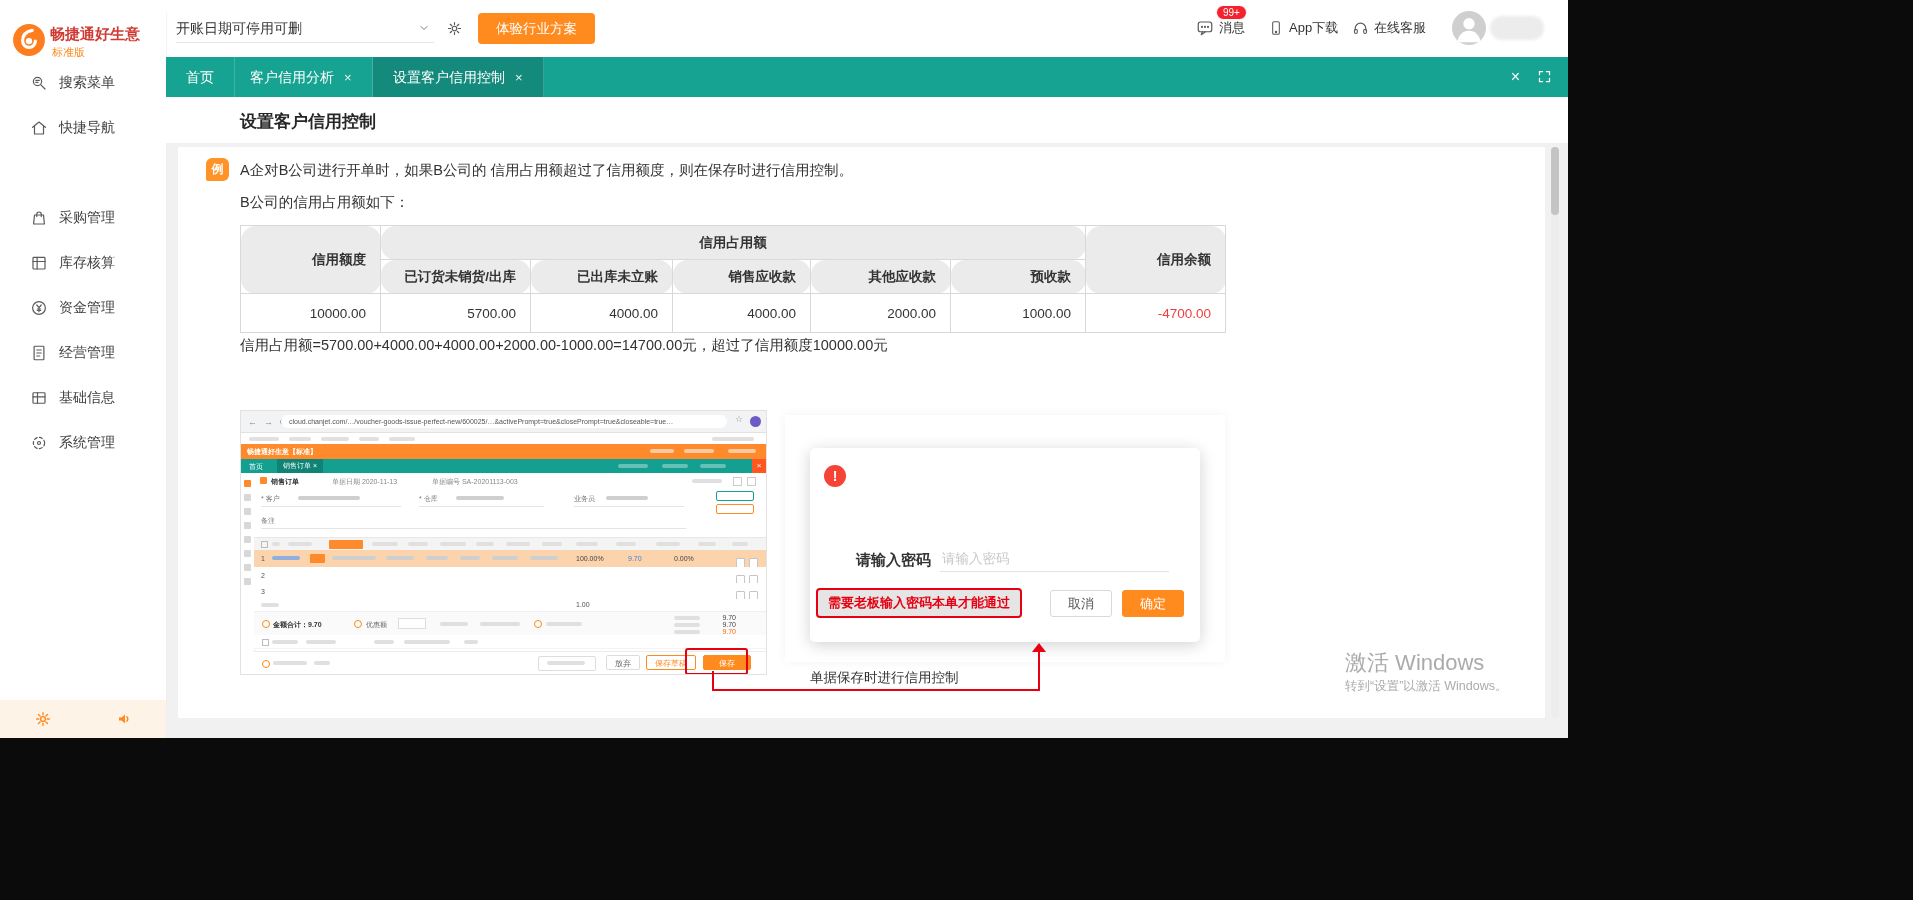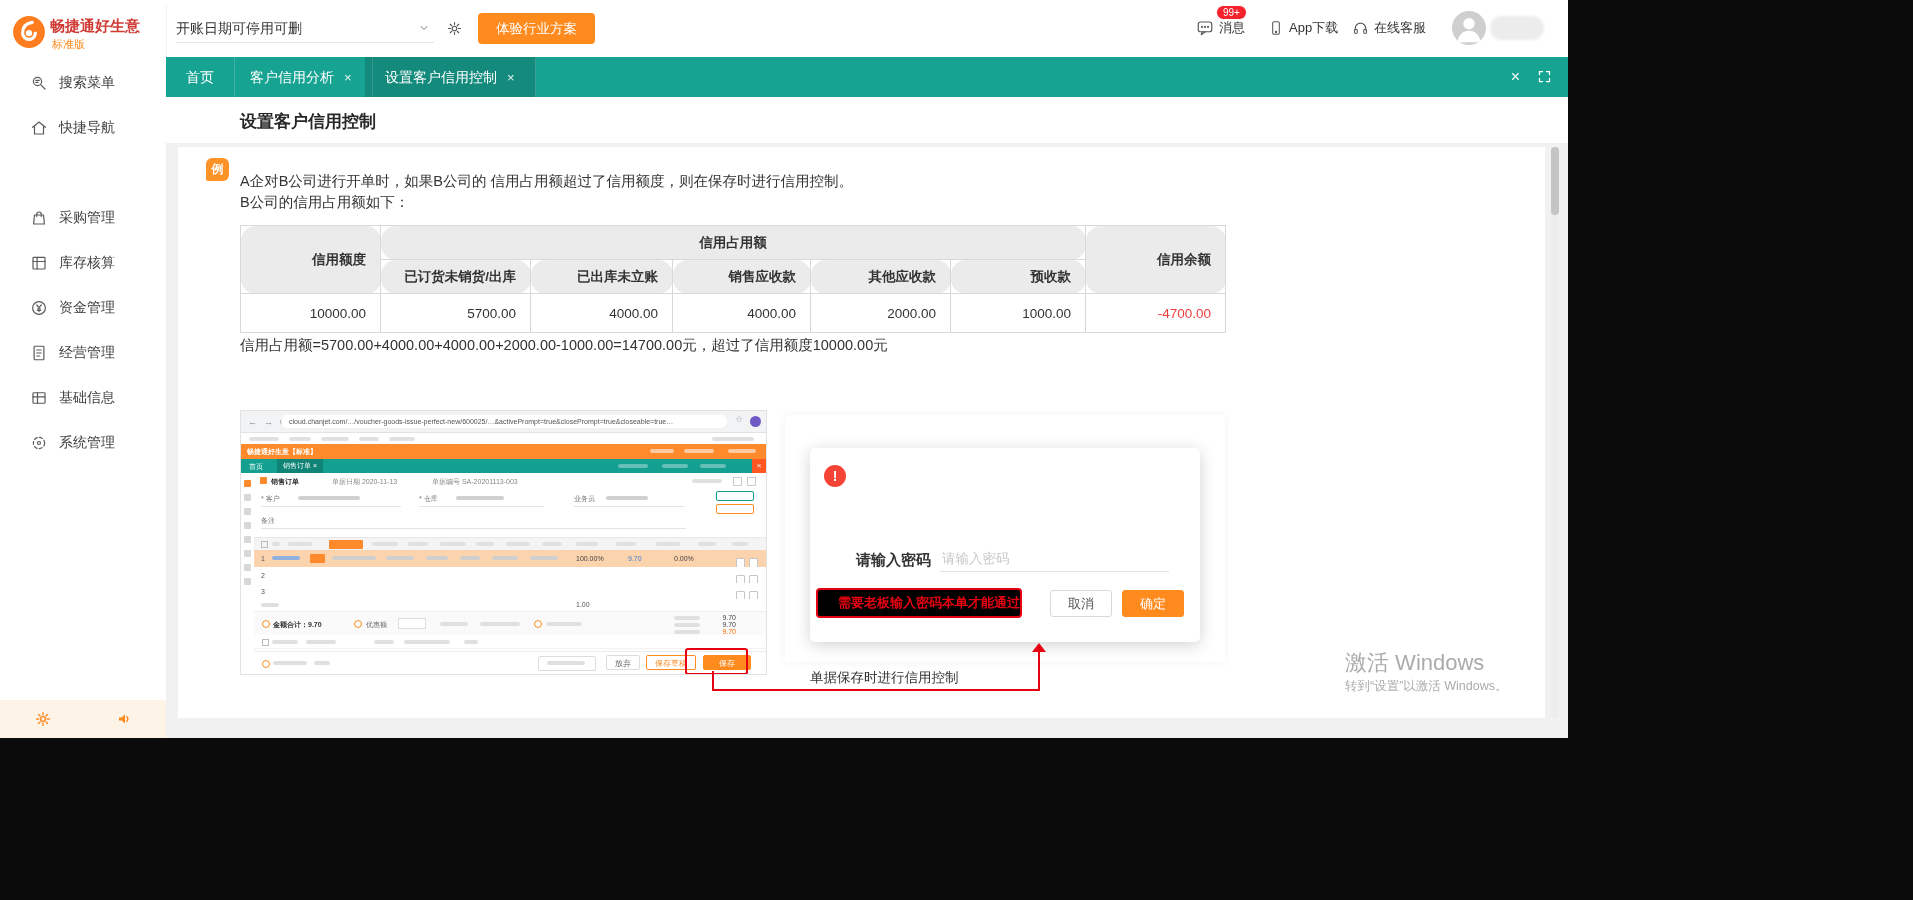--- a/index.html
+++ b/index.html
@@ -5,41 +5,41 @@
   html,body{margin:0;padding:0;background:#111;}
   body{font-family:"Liberation Sans","DejaVu Sans",sans-serif;}
   .stage{position:relative;width:1913px;height:900px;background:#0b0b0b;overflow:hidden;}
   .app{position:absolute;left:0;top:0;width:1568px;height:738px;background:#f1f1f1;overflow:hidden;}
   .abs{position:absolute;}
   svg{display:block;}
   .ic{stroke:#5a5a5a;fill:none;stroke-width:1.6;stroke-linecap:round;stroke-linejoin:round;}
 
   
   .topbar{position:absolute;left:0;top:0;width:1568px;height:57px;background:#fff;border-bottom:1px solid #f0f0f0;}
-  .logo-block{position:absolute;left:0;top:4px;width:166px;height:57px;background:#fff;border-right:1px solid #f3f3f3;}
+  .logo-block{position:absolute;left:0;top:12px;width:166px;height:57px;background:#fff;border-right:1px solid #f3f3f3;}
   .logo-title{position:absolute;left:50px;top:13px;font-size:15px;font-weight:bold;color:#cf3a32;white-space:nowrap;}
   .logo-badge{position:absolute;left:52px;top:33px;font-size:11px;color:#ff8a1e;}
   .acct{position:absolute;left:176px;top:15px;width:258px;height:27px;border-bottom:1px solid #e6e6e6;font-size:14px;color:#333;line-height:27px;cursor:pointer;}
   .acct .chev{position:absolute;right:4px;top:7px;}
   .exp-btn{position:absolute;left:478px;top:13px;height:31px;padding:0 18px;background:#ff8a1e;color:#fff;border:none;border-radius:4px;font-size:13.5px;cursor:pointer;font-family:inherit;}
   .tb-item{position:absolute;top:19px;display:flex;align-items:center;gap:5px;font-size:13px;color:#333;cursor:pointer;}
   .badge{position:absolute;left:1216px;top:5px;background:#f5222d;color:#fff;font-size:10px;line-height:13px;padding:0 6px;border-radius:8px;border:1px solid #fff;z-index:3;}
   .avatar{position:absolute;left:1452px;top:11px;width:34px;height:34px;border-radius:50%;background:#cfcfcf;overflow:hidden;}
   .blur-name{position:absolute;left:1490px;top:16px;width:54px;height:24px;background:#ececec;border-radius:12px;filter:blur(1.5px);}
 
   
   .sidebar{position:absolute;left:0;top:57px;width:166px;height:681px;background:#fff;border-right:1px solid #eee;}
   .side-item{position:absolute;left:0;width:166px;height:45px;display:flex;align-items:center;padding-left:30px;box-sizing:border-box;gap:11px;cursor:pointer;}
   .side-item span.lb{font-size:14px;color:#3f3f3f;text-align:center;}
   .side-foot{position:absolute;left:0;top:643px;width:166px;height:38px;background:#fdf3e7;}
 
   
   .tabbar{position:absolute;left:166px;top:57px;width:1402px;height:40px;background:#17a392;}
   .tab{position:absolute;top:0;height:40px;line-height:40px;color:#fff;font-size:14px;padding:0 20px;border-right:1px solid rgba(255,255,255,.18);cursor:pointer;white-space:nowrap;}
-  .tab.active{background:rgba(0,0,0,.15);}
+  .tab.active{background:rgba(0,0,0,.15);margin-left:8px;}
   .tclose{margin-left:10px;font-size:13px;opacity:.9;cursor:pointer;}
   .tb-ic{position:absolute;top:11px;color:#fff;font-size:16px;cursor:pointer;line-height:18px;}
 
   
   .title-strip{position:absolute;left:166px;top:97px;width:1402px;height:46px;background:#fff;}
   .page-title{position:absolute;left:240px;top:110px;font-size:17px;font-weight:bold;color:#262626;}
   .card{position:absolute;left:178px;top:147px;width:1367px;height:571px;background:#fff;}
   .scroll-track{position:absolute;left:1551px;top:147px;width:8px;height:571px;background:#ededed;border-radius:4px;}
   .scroll-thumb{position:absolute;left:1551px;top:147px;width:8px;height:68px;background:#c4c4c4;border-radius:4px;cursor:pointer;}
   .ex-badge{position:absolute;left:206px;top:158px;width:23px;height:23px;background:#ff9327;border-radius:6px 6px 6px 2px;color:#fff;font-size:12px;font-weight:bold;text-align:center;line-height:23px;}
@@ -100,21 +100,21 @@
   .sk.t{background:rgba(255,255,255,.35);}
 
   
   .dlg-panel{position:absolute;left:785px;top:415px;width:440px;height:247px;background:#fff;box-shadow:0 0 10px rgba(0,0,0,.05);}
   .dialog{position:absolute;left:810px;top:448px;width:390px;height:194px;background:#fff;border-radius:5px;box-shadow:0 3px 16px rgba(0,0,0,.18);}
   .warn-ic{position:absolute;left:14px;top:17px;width:22px;height:22px;border-radius:50%;background:#f54336;color:#fff;font-size:14px;font-weight:bold;text-align:center;line-height:22px;}
   .dlg-msg{position:absolute;left:46px;top:12px;width:330px;font-size:15px;line-height:25px;color:#4d4d4d;font-weight:bold;}
   .pw-label{position:absolute;left:46px;top:103px;font-size:15px;font-weight:bold;color:#333;}
   .pw-input{position:absolute;left:130px;top:97px;width:225px;height:24px;border:none;border-bottom:1px solid #e3e3e3;outline:none;font-size:13.5px;color:#333;background:transparent;font-family:inherit;}
   .pw-input::placeholder{color:#c9c9c9;}
-  .note-box{position:absolute;left:6px;top:140px;width:202px;height:26px;border:2px solid #e60012;border-radius:4px;background:#000000;color:#e60012;font-size:13px;font-weight:bold;text-align:right;line-height:26px;z-index:2;}
+  .note-box{position:absolute;left:6px;top:140px;width:202px;height:26px;border:2px solid #e60012;border-radius:4px;background:#e5e5e5;color:#e60012;font-size:13px;font-weight:bold;text-align:center;line-height:26px;z-index:2;}
   .btn-cancel{position:absolute;left:240px;top:142px;width:62px;height:27px;background:#fff;border:1px solid #d9d9d9;border-radius:3px;font-size:13px;color:#555;cursor:pointer;font-family:inherit;}
   .btn-confirm{position:absolute;left:312px;top:142px;width:62px;height:27px;background:#ff8a1e;border:1px solid #ff8a1e;border-radius:3px;font-size:13px;color:#fff;cursor:pointer;font-family:inherit;}
 
   
   .red-line{position:absolute;background:#e60012;z-index:6;}
   .arrow-up{position:absolute;width:0;height:0;border-left:7px solid transparent;border-right:7px solid transparent;border-bottom:9px solid #e60012;z-index:6;}
   .caption{position:absolute;left:810px;top:669px;font-size:13.5px;color:#333;z-index:6;white-space:nowrap;}
 
   .watermark1{position:absolute;left:1345px;top:648px;font-size:22px;color:#ababab;}
   .watermark2{position:absolute;left:1345px;top:678px;font-size:12.5px;color:#ababab;}
@@ -293,21 +293,21 @@
   </div>
 
   <div class="title-strip"></div>
   <div class="page-title">设置客户信用控制</div>
 
   <div class="card"></div>
   <div class="scroll-track"></div>
   <div class="scroll-thumb"></div>
 
   <div class="ex-badge">例</div>
-  <div class="ex-line" style="top:172px;">A企对B公司进行开单时，如果B公司的 信用占用额超过了信用额度，则在保存时进行信用控制。</div>
+  <div class="ex-line" style="top:161px;">A企对B公司进行开单时，如果B公司的 信用占用额超过了信用额度，则在保存时进行信用控制。</div>
   <div class="ex-line" style="top:193px;">B公司的信用占用额如下：</div>
 
   <table class="credit-table">
     <colgroup>
           <col style="width:140px">
           <col style="width:150px">
           <col style="width:142px">
           <col style="width:138px">
           <col style="width:140px">
           <col style="width:135px">

